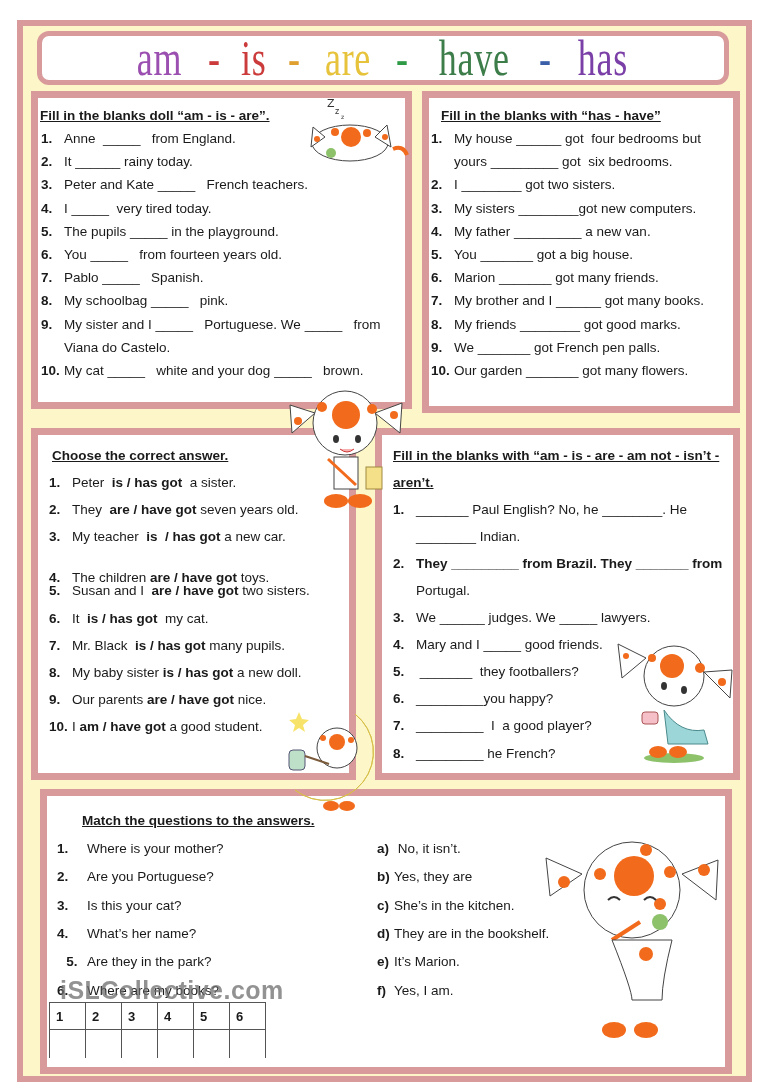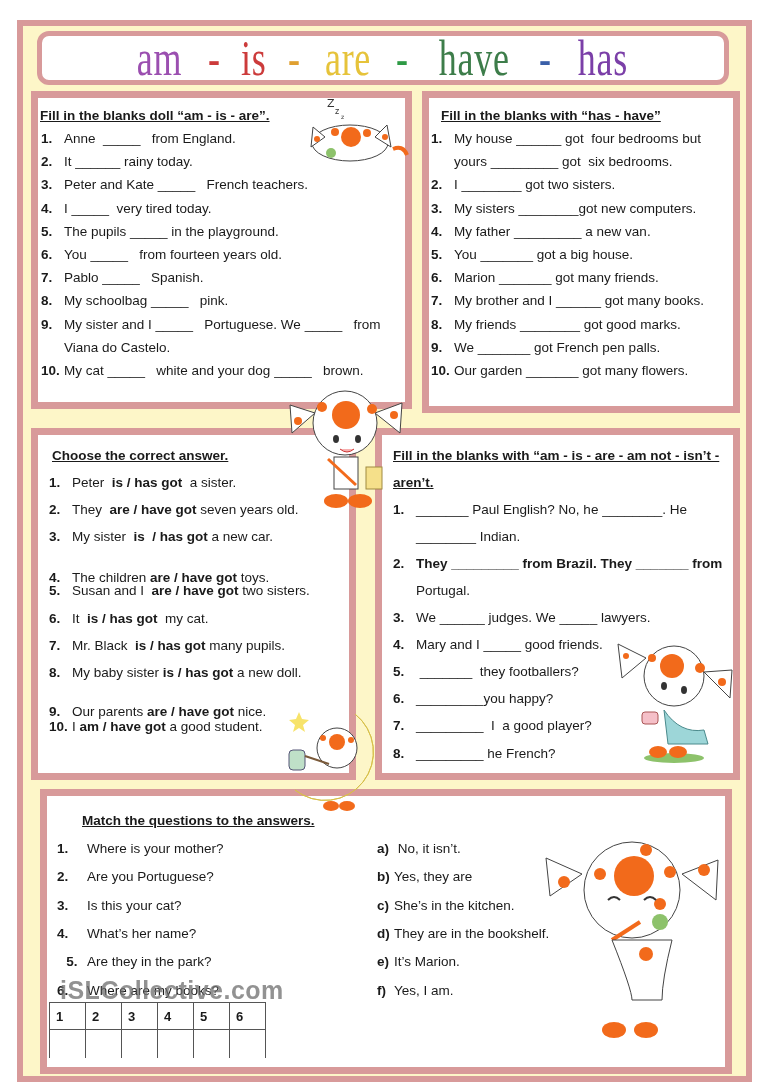--- a/index.html
+++ b/index.html
@@ -87,27 +87,27 @@
     <div class="row" style="left: 431px; top: 316.6px;"><span class="n" style="width: 23px;">8.</span><span style="white-space: pre;">My friends ________ got good marks.</span></div>
     <div class="row" style="left: 431px; top: 339.8px;"><span class="n" style="width: 23px;">9.</span><span style="white-space: pre;">We _______ got French pen palls.</span></div>
     <div class="row" style="left: 431px; top: 363px;"><span class="n" style="width: 23px;">10.</span><span style="white-space: pre;">Our garden _______ got many flowers.</span></div>
   </div>
 
 <div class="panel p3"></div>
 <div class="ptitle" style="left:52px; top:448px;">Choose the correct answer.</div>
 <div id="s3">
     <div class="row" style="left: 49px; top: 475px;"><span class="n" style="width: 23px;">1.</span><span style="white-space: pre;">Peter  </span><b style="white-space: pre;">is / has got</b><span style="white-space: pre;">  a sister.</span></div>
     <div class="row" style="left: 49px; top: 502.1px;"><span class="n" style="width: 23px;">2.</span><span style="white-space: pre;">They  </span><b style="white-space: pre;">are / have got</b><span style="white-space: pre;"> seven years old.</span></div>
-    <div class="row" style="left: 49px; top: 529.2px;"><span class="n" style="width: 23px;">3.</span><span style="white-space: pre;">My sister  </span><b style="white-space: pre;">is  / has got</b><span style="white-space: pre;"> a new car.</span></div>
+    <div class="row" style="left: 49px; top: 529.2px;"><span class="n" style="width: 23px;">3.</span><span style="white-space: pre;">My teacher  </span><b style="white-space: pre;">is  / has got</b><span style="white-space: pre;"> a new car.</span></div>
     <div class="row" style="left: 49px; top: 556.3px; margin-top: 14px;"><span class="n" style="width: 23px;">4.</span><span style="white-space: pre;">The children </span><b style="white-space: pre;">are / have got</b><span style="white-space: pre;"> toys.</span></div>
     <div class="row" style="left: 49px; top: 583.4px;"><span class="n" style="width: 23px;">5.</span><span style="white-space: pre;">Susan and I  </span><b style="white-space: pre;">are / have got</b><span style="white-space: pre;"> two sisters.</span></div>
     <div class="row" style="left: 49px; top: 610.5px;"><span class="n" style="width: 23px;">6.</span><span style="white-space: pre;">It  </span><b style="white-space: pre;">is / has got</b><span style="white-space: pre;">  my cat.</span></div>
     <div class="row" style="left: 49px; top: 637.6px;"><span class="n" style="width: 23px;">7.</span><span style="white-space: pre;">Mr. Black  </span><b style="white-space: pre;">is / has got</b><span style="white-space: pre;"> many pupils.</span></div>
     <div class="row" style="left: 49px; top: 664.7px;"><span class="n" style="width: 23px;">8.</span><span style="white-space: pre;">My baby sister </span><b style="white-space: pre;">is / has got</b><span style="white-space: pre;"> a new doll.</span></div>
-    <div class="row" style="left: 49px; top: 691.8px; margin-top: 12px;"><span class="n" style="width: 23px;">9.</span><span style="white-space: pre;">Our parents </span><b style="white-space: pre;">are / have got</b><span style="white-space: pre;"> nice.</span></div>
+    <div class="row" style="left: 49px; top: 691.8px;"><span class="n" style="width: 23px;">9.</span><span style="white-space: pre;">Our parents </span><b style="white-space: pre;">are / have got</b><span style="white-space: pre;"> nice.</span></div>
     <div class="row" style="left: 49px; top: 718.9px;"><span class="n" style="width: 23px;">10.</span><span style="white-space: pre;">I </span><b style="white-space: pre;">am / have got</b><span style="white-space: pre;"> a good student.</span></div>
   </div>
 
 <div class="panel p4"></div>
 <div class="ptitle" style="left:393px; top:448px;">Fill in the blanks with “am - is - are - am not - isn’t -</div>
 <div class="ptitle" style="left:393px; top:475px;">aren’t.</div>
 <div id="s4">
     <div class="row" style="left: 393px; top: 502px;"><span class="n" style="width: 23px;">1.</span><span style="white-space: pre;">_______ Paul English? No, he ________. He</span></div>
     <div class="row" style="left: 393px; top: 529px;"><span class="n" style="width: 23px;"></span><span style="white-space: pre;">________ Indian.</span></div>
     <div class="row" style="left: 393px; top: 556px;"><span class="n" style="width: 23px;">2.</span><span style="white-space: pre; font-weight: bold;">They _________ from Brazil. They _______ from</span></div>

